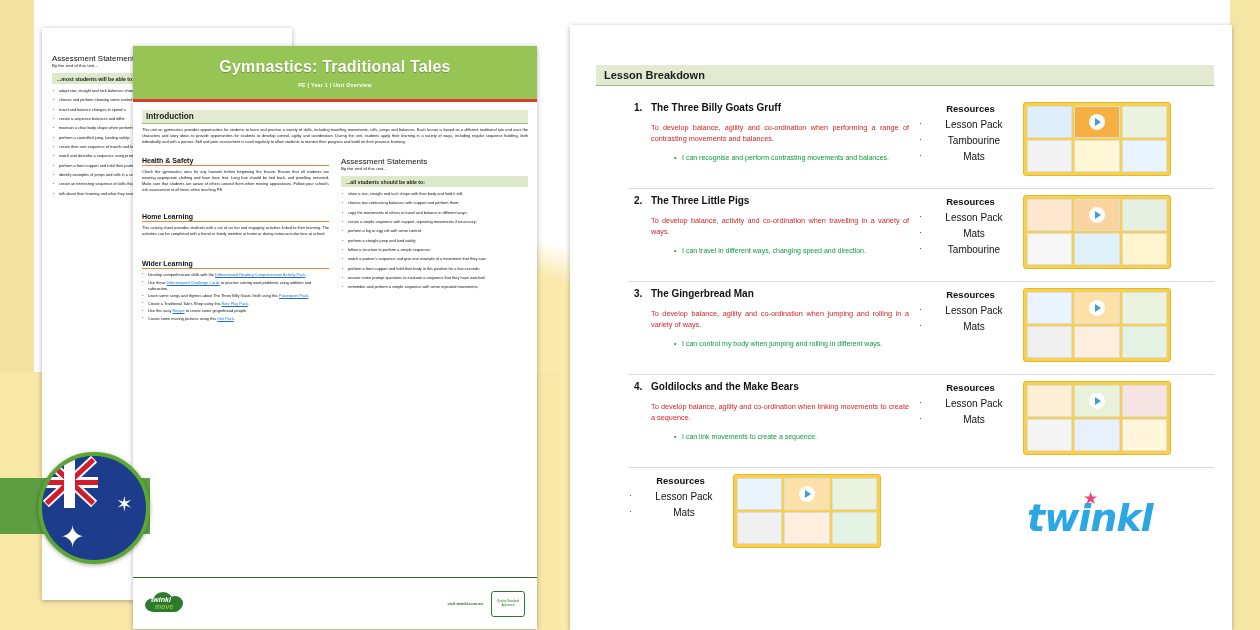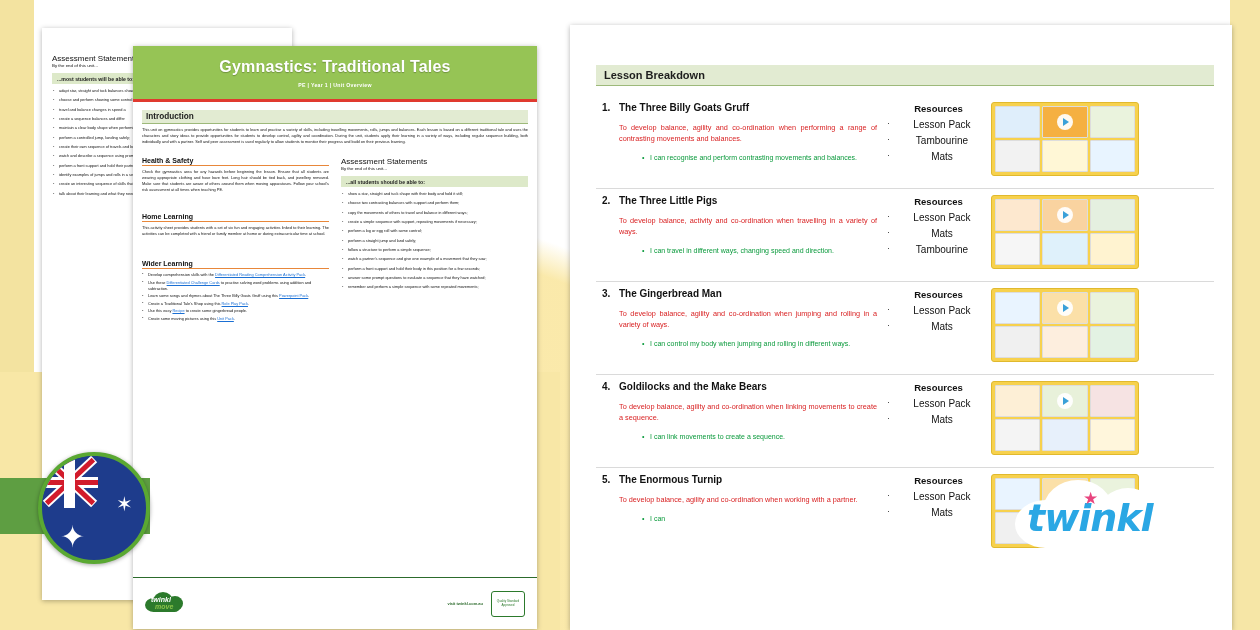--- a/index.html
+++ b/index.html
@@ -109,21 +109,21 @@
   
   #sheet-back .bk { padding:26px 8px 0 10px; }
 
   
   #sheet-lesson .lp { padding:40px 18px 0 26px; }
   .lb-band {
     background:#e2ebd2; border-bottom:1px solid #9db97a;
     font-size:11px; font-weight:bold; color:#1d1d1d;
     padding:4px 8px; margin-bottom:10px;
   }
-  .lesson { display:flex; padding:6px 0 12px 0; position:relative; }
+  .lesson { display:flex; padding:6px 0 12px 0; position:relative;margin-left:32px; }
   .lesson + .lesson { border-top:1px solid #dadada; }
   .les-left { width:290px; padding-left:6px; }
   .les-num {
     display:inline-block; width:17px; font-size:10px; font-weight:bold; color:#111;
     vertical-align:top;
   }
   .les-title {
     display:inline-block; width:262px; font-size:10px; font-weight:bold; color:#111;
     vertical-align:top;
   }
@@ -444,23 +444,20 @@
               </div>
               <div class="th-row">
                 <div class="th-c" style="background:#f4f4f4"></div>
                 <div class="th-c" style="background:#e7f0fb"></div>
                 <div class="th-c" style="background:#fff6dc"></div>
               </div>
             </div>
           </div>
         </div>
         <div class="lesson">
-          <div class="les-left"><span class="les-num">5.</span><span class="les-title">The Enormous Turnip</span><div class="les-obj">To develop balance, agility and co-ordination when working with a partner.</div><ul class="les-outs">
-              <li>I can</li>
-            </ul></div>
           <div class="les-res">
             <div class="res-h">Resources</div>
             <ul class="res-l">
               <li>Lesson Pack</li>
               <li>Mats</li>
             </ul>
           </div>
           <div class="les-thumb">
             <div class="thumb">
               <div class="th-row">

